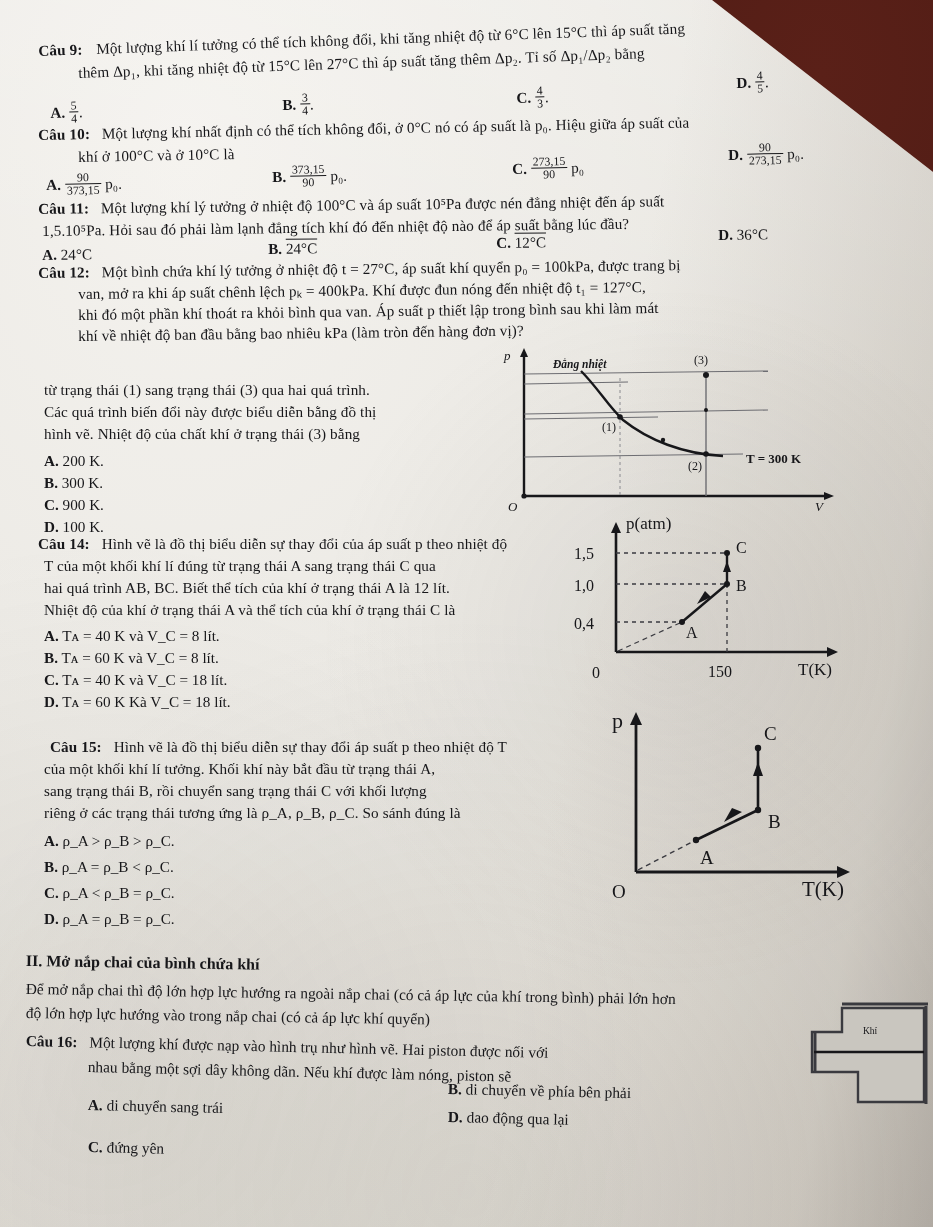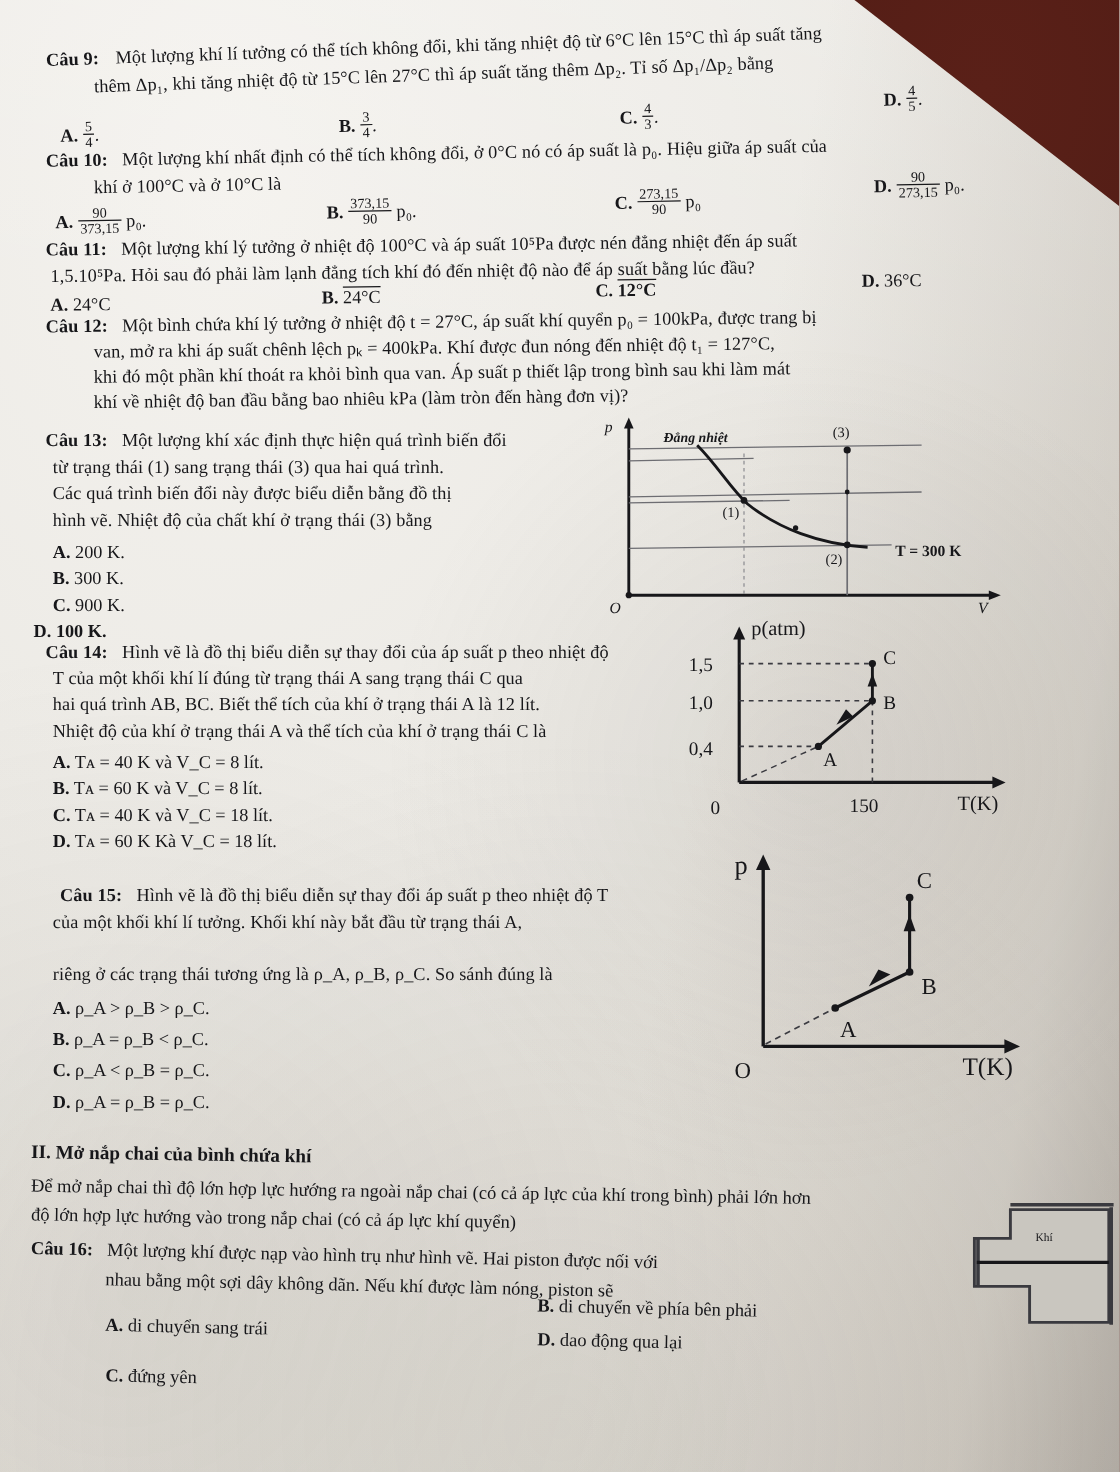--- a/index.html
+++ b/index.html
@@ -154,21 +154,21 @@
   </div>
 
   <div class="opt tilt4" style="left:42px;top:244px;">
     <b>A.</b>
     <span>24°C</span>
   </div>
   <div class="opt tilt4" style="left:268px;top:238px;">
     <b>B.</b>
     <span class="ovl">24°C</span>
   </div>
-  <div class="opt tilt4" style="left:496px;top:232px;font-weight:bold;">
+  <div class="opt tilt4" style="left:496px;top:232px;">
     <b>C.</b>
     <span class="ovl">12°C</span>
   </div>
   <div class="opt tilt4" style="left:718px;top:224px;">
     <b>D.</b>
     <span>36°C</span>
   </div>
 
   <div class="q tilt4" style="left:38px;top:262px;width:880px;">
     <span class="qn">Câu 12:</span>
@@ -177,24 +177,20 @@
   <div class="q tilt4" style="left:78px;top:283px;">
     <span>van, mở ra khi áp suất chênh lệch pₖ = 400kPa. Khí được đun nóng đến nhiệt độ t₁ = 127°C,</span>
   </div>
   <div class="q tilt4" style="left:78px;top:304px;">
     <span>khi đó một phần khí thoát ra khỏi bình qua van. Áp suất p thiết lập trong bình sau khi làm mát</span>
   </div>
   <div class="q tilt4" style="left:78px;top:325px;">
     <span>khí về nhiệt độ ban đầu bằng bao nhiêu kPa (làm tròn đến hàng đơn vị)?</span>
   </div>
 
-  <div class="q" style="left:38px;top:357px;width:470px;">
-    <span class="qn">Câu 13:</span>
-    <span style="margin-left:8px">Một lượng khí xác định thực hiện quá trình biến đổi</span>
-  </div>
   <div class="q" style="left:44px;top:379px;">
     <span>từ trạng thái (1) sang trạng thái (3) qua hai quá trình.</span>
   </div>
   <div class="q" style="left:44px;top:401px;">
     <span>Các quá trình biến đổi này được biểu diễn bằng đồ thị</span>
   </div>
   <div class="q" style="left:44px;top:423px;">
     <span>hình vẽ. Nhiệt độ của chất khí ở trạng thái (3) bằng</span>
   </div>
 
@@ -203,21 +199,21 @@
     <span>200 K.</span>
   </div>
   <div class="opt" style="left:44px;top:472px;">
     <b>B.</b>
     <span>300 K.</span>
   </div>
   <div class="opt" style="left:44px;top:494px;">
     <b>C.</b>
     <span>900 K.</span>
   </div>
-  <div class="opt" style="left:28px;top:516px;font-weight:bold;">
+  <div class="opt" style="left:44px;top:516px;">
     <b>D.</b>
     <span>100 K.</span>
   </div>
 
   <div class="fig" style="left:498px;top:348px;">
     <svg width="420" height="160" viewBox="0 0 420 160">
 
       <line x1="26" y1="4" x2="26" y2="148" stroke="#17171a" stroke-width="2.4"></line>
       <line x1="26" y1="148" x2="330" y2="148" stroke="#17171a" stroke-width="2.4"></line>
       <polygon points="26,0 22,9 30,9" fill="#17171a"></polygon>
@@ -319,20 +315,23 @@
     </svg>
   </div>
 
   <div class="q" style="left:38px;top:736px;width:520px;margin-left:12px;">
     <span class="qn">Câu 15:</span>
     <span style="margin-left:8px">Hình vẽ là đồ thị biểu diễn sự thay đổi áp suất p theo nhiệt độ T</span>
   </div>
   <div class="q" style="left:44px;top:758px;text-align:center;">
     <span>của một khối khí lí tưởng. Khối khí này bắt đầu từ trạng thái A,</span>
   </div>
+  <div class="q" style="left:44px;top:780px;">
+    <span>sang trạng thái B, rồi chuyển sang trạng thái C với khối lượng</span>
+  </div>
   <div class="q" style="left:44px;top:802px;">
     <span>riêng ở các trạng thái tương ứng là ρ_A, ρ_B, ρ_C. So sánh đúng là</span>
   </div>
 
   <div class="opt" style="left:44px;top:830px;">
     <b>A.</b>
     <span>ρ_A &gt; ρ_B &gt; ρ_C.</span>
   </div>
   <div class="opt" style="left:44px;top:856px;">
     <b>B.</b>

